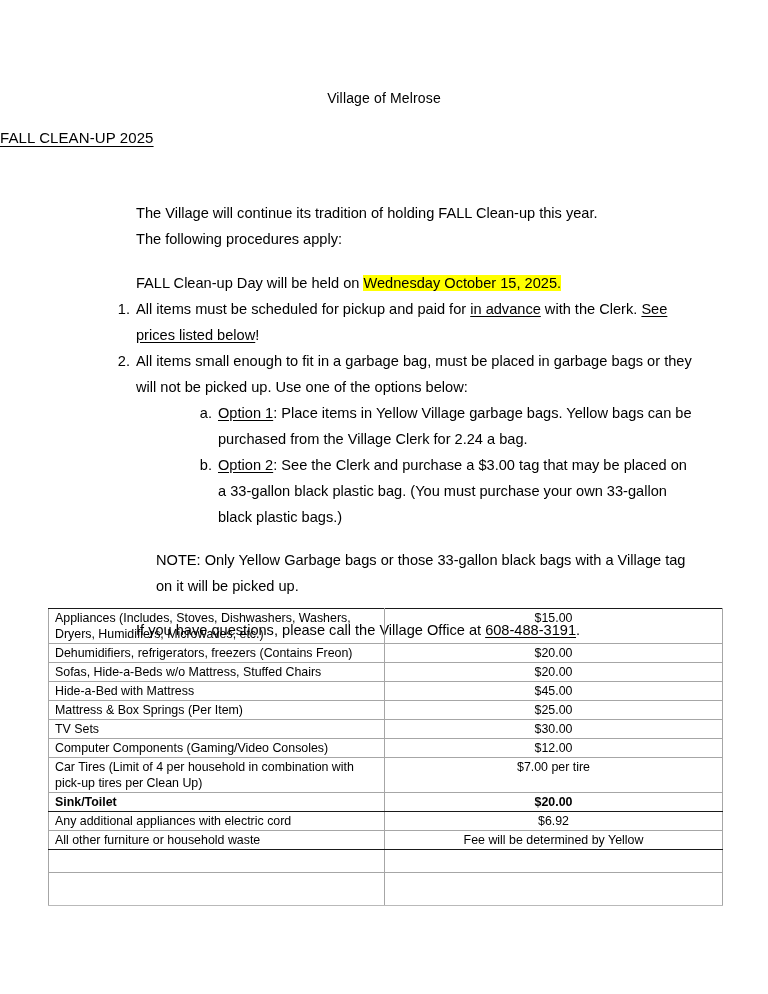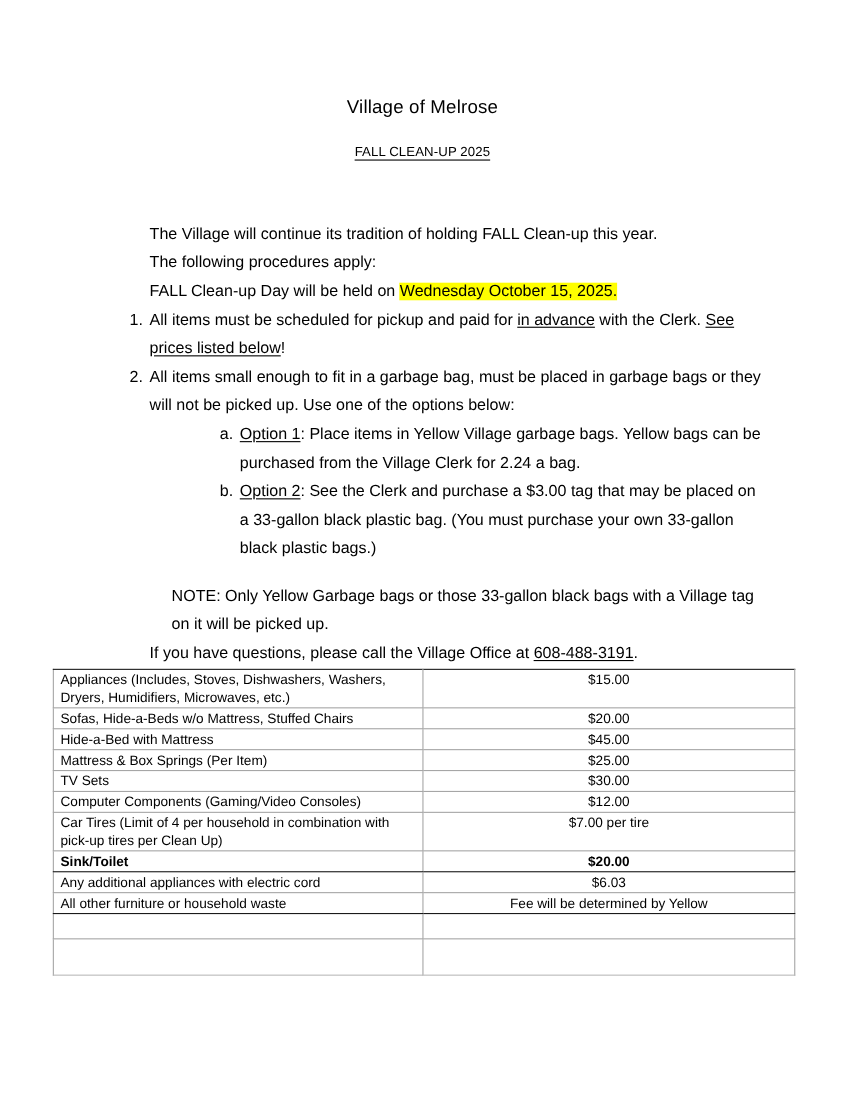--- a/index.html
+++ b/index.html
@@ -25,31 +25,31 @@
     background: #ffffff;
   }
 
   
   .doc-title {
     position: absolute;
     left: 0;
     top: 88px;
     width: 768px;
     text-align: center;
-    font-size: 17px;
+    font-size: 14px;
     line-height: 20px;
     letter-spacing: 0.15px;
   }
   .doc-subtitle {
     position: absolute;
     left: 0;
     top: 127px;
     width: 768px;
-    text-align: center;
-    font-size: 12px;
+    text-align: left;
+    font-size: 15px;
     line-height: 22px;
     letter-spacing: 0.1px;
   }
   .doc-subtitle span {
     text-decoration: underline;
     text-underline-offset: 3px;
   }
 
   
   .body-block {
@@ -57,21 +57,21 @@
     left: 136px;
     top: 200px;
     width: 556px;
     font-size: 14.6px;
     line-height: 26px;
   }
   .para {
     margin: 0;
   }
   .para + .para {
-    margin-top: 0px;
+    margin-top: 18px;
   }
   .gap-before {
     margin-top: 13px;
   }
   u, .u {
     text-decoration: underline;
     text-underline-offset: 2px;
   }
   .hl {
     background: #ffff00;
@@ -223,20 +223,24 @@
     <colgroup>
       <col class="c-item">
       <col class="c-price">
     </colgroup>
     <tbody>
         <tr class="first tall">
           <td>Appliances (Includes, Stoves, Dishwashers, Washers, Dryers, Humidifiers, Microwaves, etc.)</td>
           <td class="price">$15.00</td>
         </tr>
         <tr>
+          <td>Dehumidifiers, refrigerators, freezers (Contains Freon)</td>
+          <td class="price">$20.00</td>
+        </tr>
+        <tr>
           <td>Sofas, Hide-a-Beds w/o Mattress, Stuffed Chairs</td>
           <td class="price">$20.00</td>
         </tr>
         <tr>
           <td>Hide-a-Bed with Mattress</td>
           <td class="price">$45.00</td>
         </tr>
         <tr>
           <td>Mattress &amp; Box Springs (Per Item)</td>
           <td class="price">$25.00</td>
@@ -252,21 +256,21 @@
         <tr class="tall">
           <td>Car Tires (Limit of 4 per household in combination with pick-up tires per Clean Up)</td>
           <td class="price">$7.00 per tire</td>
         </tr>
         <tr>
           <td class="heavy-top heavy-bottom">Sink/Toilet</td>
           <td class="price heavy-top heavy-bottom">$20.00</td>
         </tr>
         <tr>
           <td>Any additional appliances with electric cord</td>
-          <td class="price">$6.03</td>
+          <td class="price">$6.92</td>
         </tr>
         <tr>
           <td class="heavy-bottom">All other furniture or household waste</td>
           <td class="price heavy-bottom">Fee will be determined by Yellow</td>
         </tr>
         <tr class="empty">
           <td></td>
           <td class="price"></td>
         </tr>
         <tr class="empty-tall">

